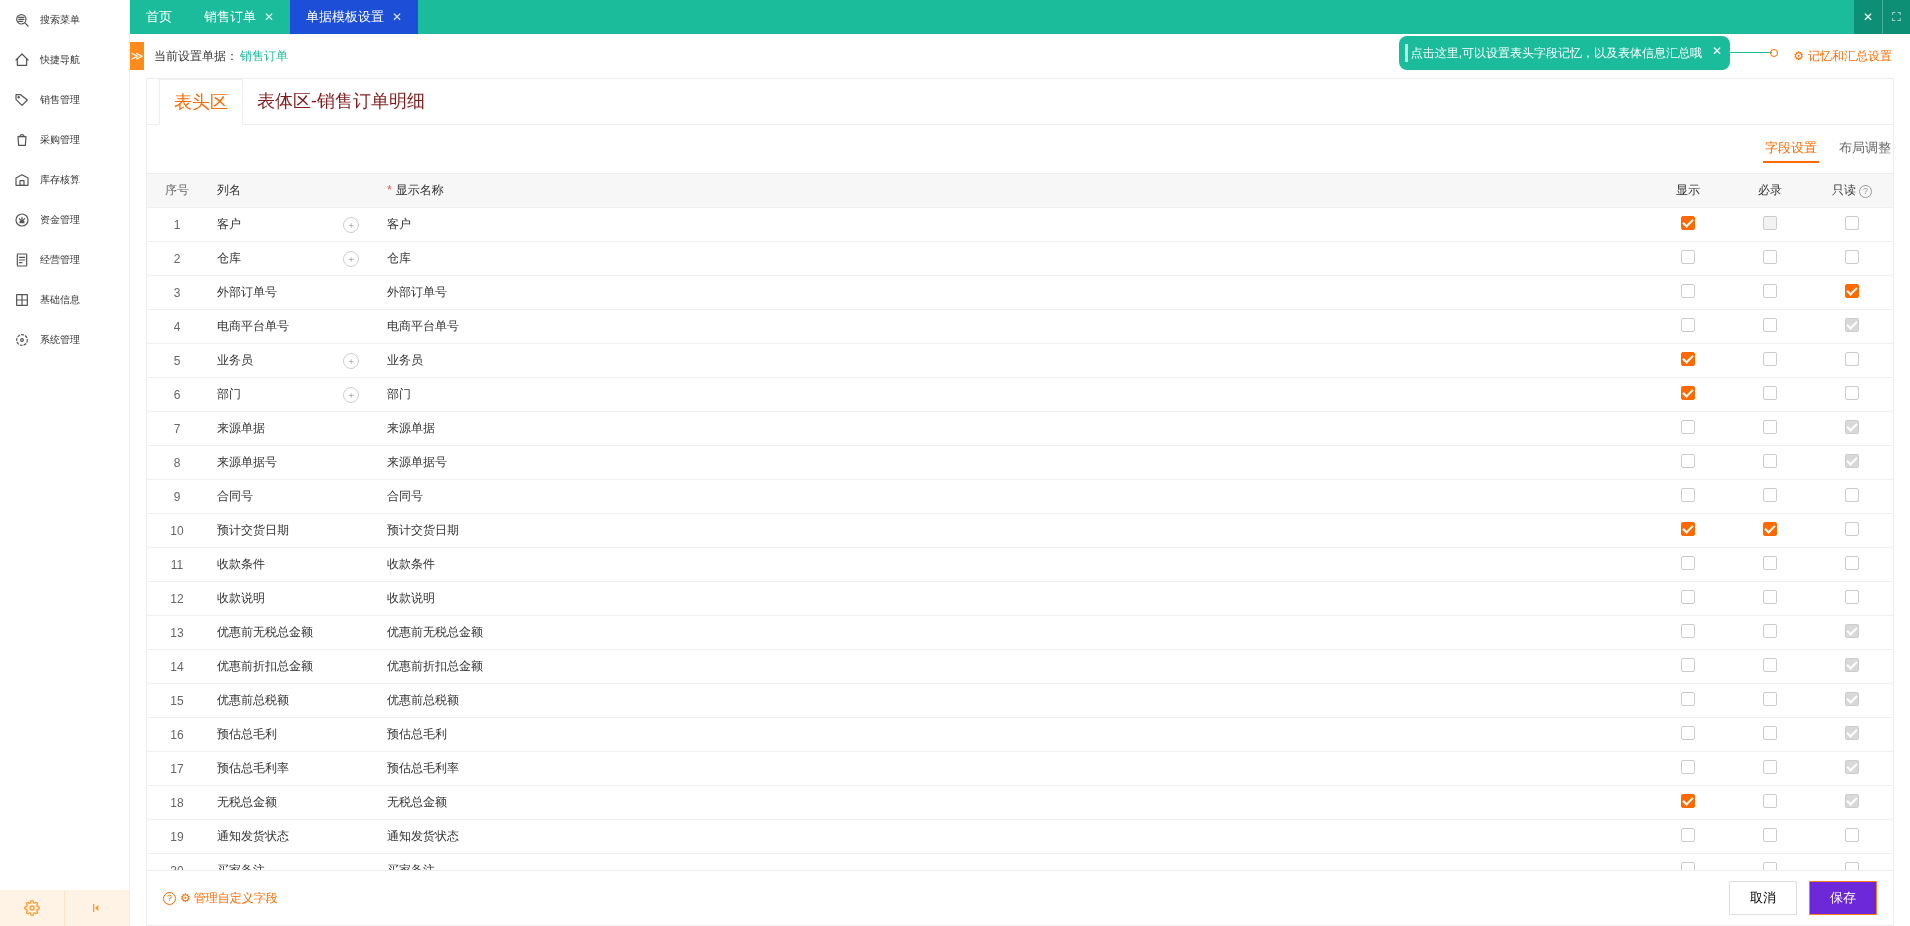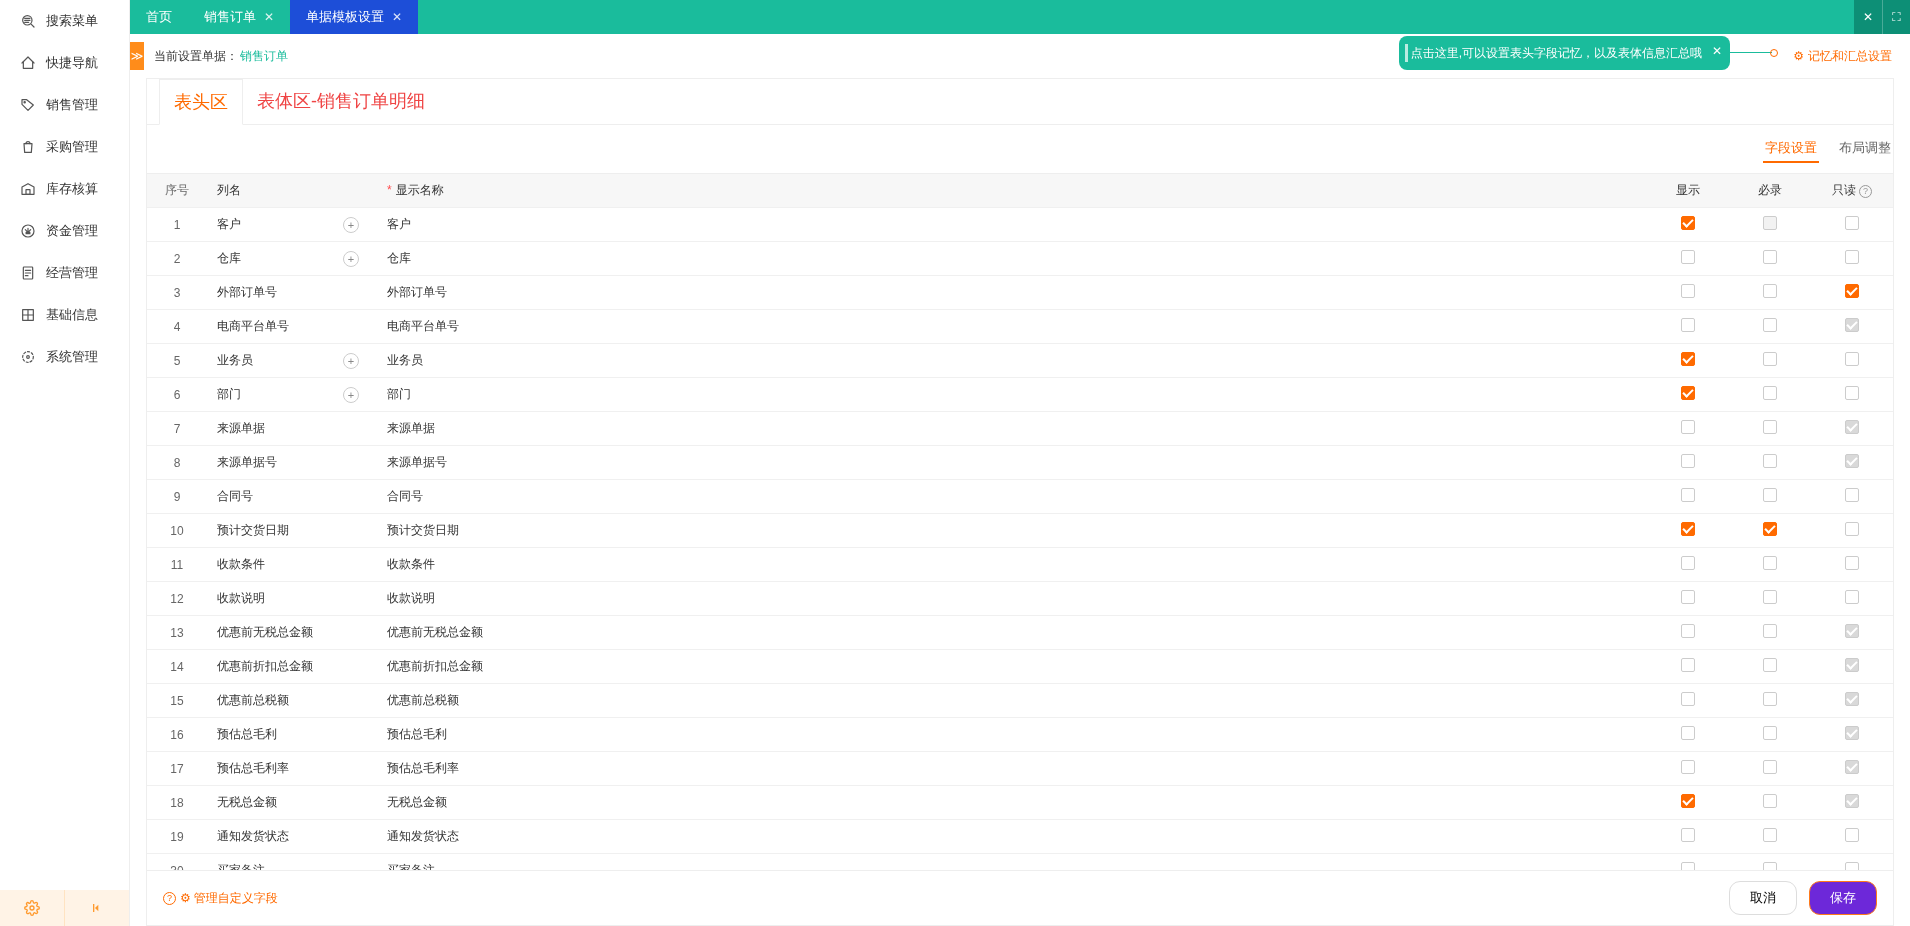--- a/index.html
+++ b/index.html
@@ -1,21 +1,21 @@
 <!DOCTYPE html>
 <html><head>
 <meta charset="utf-8">
 <style>
 * { margin: 0; padding: 0; box-sizing: border-box; }
 body { font-family: "Microsoft YaHei", -apple-system, sans-serif; font-size: 12px; color: #333; background: #fff; overflow: hidden; }
 .app { display: flex; height: 926px; width: 1910px; }
 
 
 .sidebar { width: 130px; background: #fff; border-right: 1px solid #eee; display: flex; flex-direction: column; }
-.sidebar-item { display: flex; align-items: center; padding: 12px 20px; cursor: pointer; color: #333; font-size: 13px; }
+.sidebar-item { display: flex; align-items: center; padding: 12px 14px; cursor: pointer; color: #333; font-size: 10px; }
 .sidebar-item .icon { margin-right: 10px; width: 16px; height: 16px; display: inline-flex; align-items: center; justify-content: center; color: #555; }
 .sidebar-footer { margin-top: auto; display: flex; height: 36px; }
 .sidebar-footer .fbtn { flex: 1; display: flex; align-items: center; justify-content: center; background: #fff3e6; color: #ff9a2e; cursor: pointer; }
 .sidebar-footer .fbtn + .fbtn { border-left: 1px solid #ffe3c2; }
 
 
 .main { flex: 1; display: flex; flex-direction: column; min-width: 0; }
 
 
 .tabbar { height: 34px; background: #1abc9c; display: flex; align-items: stretch; color: #fff; position: relative; }
@@ -38,53 +38,53 @@
 .tooltip .tclose { position: absolute; right: 8px; top: 6px; cursor: pointer; }
 .tooltip-conn { position: absolute; right: 138px; top: 18px; width: 42px; height: 1px; background: #1abc9c; }
 .tooltip-conn::after { content: ""; position: absolute; right: -6px; top: -3px; width: 6px; height: 6px; border: 1px solid #ff6a00; border-radius: 50%; }
 
 
 .content-card { margin: 8px 16px 0 0; background: #fff; border: 1px solid #eee; display: flex; flex-direction: column; min-height: 0; flex: 1; margin-left: 0; }
 .content-wrap { padding-left: 16px; display: flex; flex-direction: column; flex:1; min-height:0;}
 .section-tabs { display: flex; border-bottom: 1px solid #eee; padding-left: 12px; }
 .section-tab { padding: 10px 14px; cursor: pointer; color: #333; font-size: 18px; }
 .section-tab.active { color: #ff6a00; border: 1px solid #eee; border-bottom: 1px solid #fff; margin-bottom: -1px; background: #fff; }
-.section-tab.alt { color: #ef4444; }
+.section-tab.alt { color: #7f1d1d; }
 
 
 .subtabs { display: flex; justify-content: flex-end; padding: 10px 0; gap: 18px; }
 .subtab { padding: 4px 2px; cursor: pointer; color: #666; font-size: 13px; }
 .subtab.active { color: #ff6a00; border-bottom: 2px solid #ff6a00; }
 
 
 .table-wrap { flex: 1; overflow-y: auto; border-top: 1px solid #eee; min-height: 0; position: relative; }
 .thead, .trow { display: flex; align-items: center; border-bottom: 1px solid #f0f0f0; }
 .thead { background: #f7f7f7; font-weight: 500; position: sticky; top: 0; z-index: 2; }
 .cell { padding: 8px 10px; font-size: 12px; }
 .c-idx { width: 60px; text-align: center; color: #666; }
-.c-colname { width: 170px; display: flex; align-items: center; }
+.c-colname { width: 170px; display: flex; align-items: center; font-family: Liberation Serif, serif; }
 .c-disp { flex: 1; }
 .c-chk { width: 82px; text-align: center; }
 .req-star { color: #ff4d4f; margin-right: 4px; }
 .plus-btn { margin-left: auto; margin-right: 8px; width: 16px; height: 16px; border: 1px solid #ccc; border-radius: 50%; display: inline-flex; align-items: center; justify-content: center; color: #888; font-size: 11px; cursor: pointer; }
 .help-icon { display:inline-block; width:13px; height:13px; border:1px solid #999; border-radius:50%; font-size:9px; line-height:11px; text-align:center; color:#999; margin-left:3px;}
 
 
 .chk { width: 14px; height: 14px; border: 1px solid #ccc; border-radius: 2px; display: inline-block; cursor: pointer; position: relative; background: #fff; }
 .chk.checked { background: #ff6a00; border-color: #ff6a00; }
 .chk.checked::after { content: ""; position: absolute; left: 3px; top: 0px; width: 4px; height: 8px; border: solid #fff; border-width: 0 2px 2px 0; transform: rotate(45deg); }
 .chk.disabled { background: #f2f2f2; cursor: not-allowed; }
 .chk.disabled.checked { background: #d9d9d9; border-color: #ccc; }
 .chk.disabled.checked::after { border-color: #fff; }
 
 
 .footer { border-top: 1px solid #eee; padding: 10px 16px; display: flex; align-items: center; background: #fff; }
 .footer .left-link { color: #ff6a00; cursor: pointer; display: flex; align-items: center; }
 .footer .actions { margin-left: auto; display: flex; gap: 12px; }
-.btn { padding: 7px 20px; border-radius: 11px; font-size: 13px; cursor: pointer; border: 1px solid #ddd; background: #fff; }
+.btn { padding: 7px 20px; border-radius: 1px; font-size: 13px; cursor: pointer; border: 1px solid #ddd; background: #fff; }
 .btn.primary { background: #6d28d9; border-color: #ff7a1a; color: #fff; }
 
 svg { width: 16px; height: 16px; }
 </style>
 </head>
 <body>
 
 <div class="app">
 
   <div class="sidebar">

